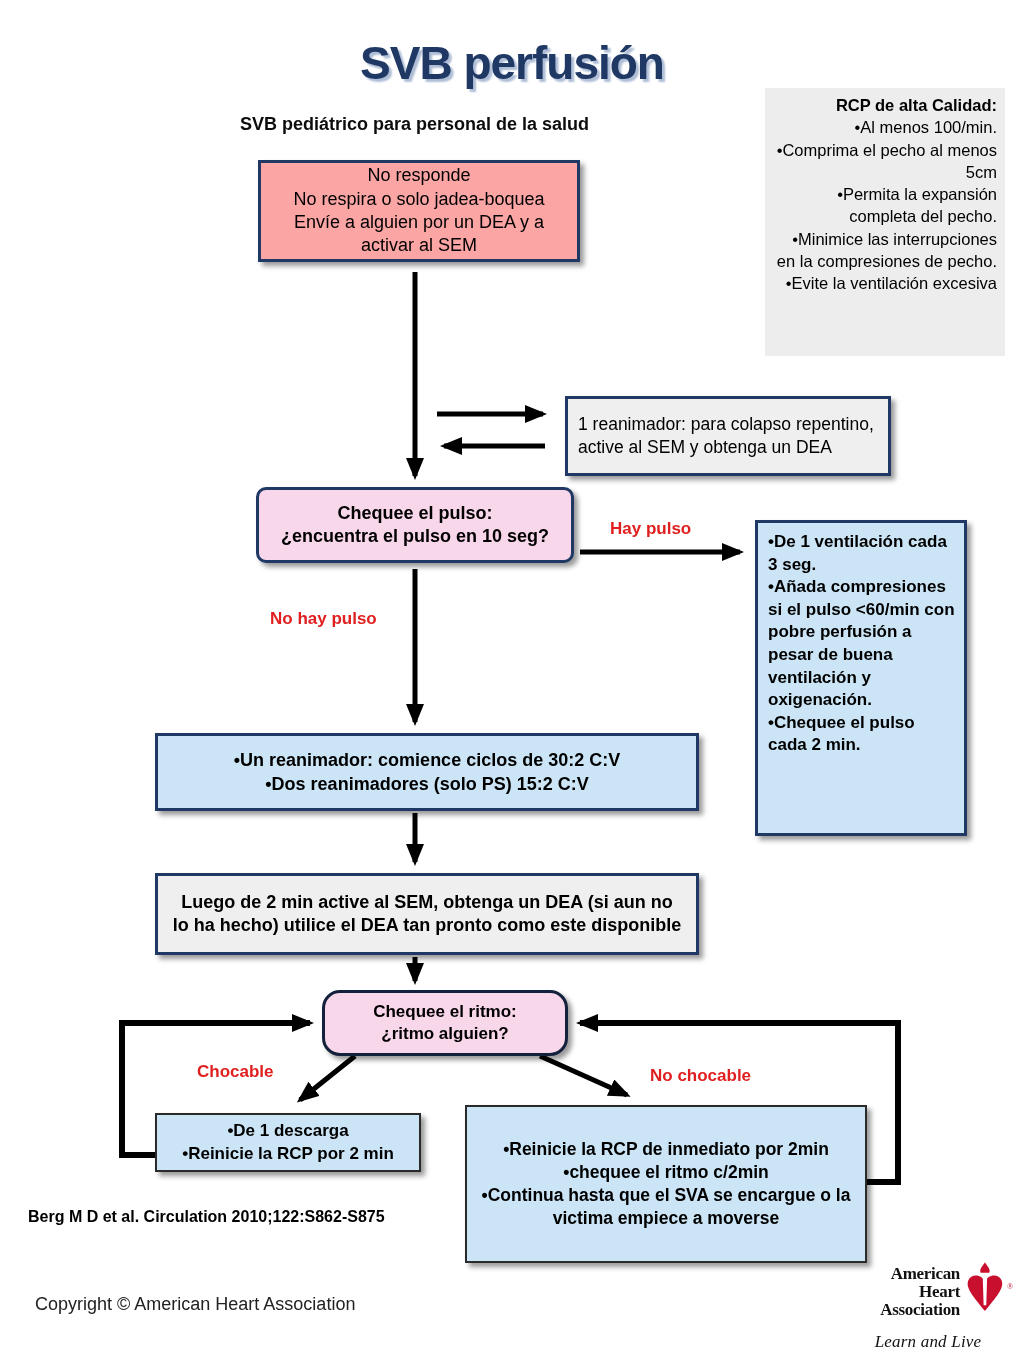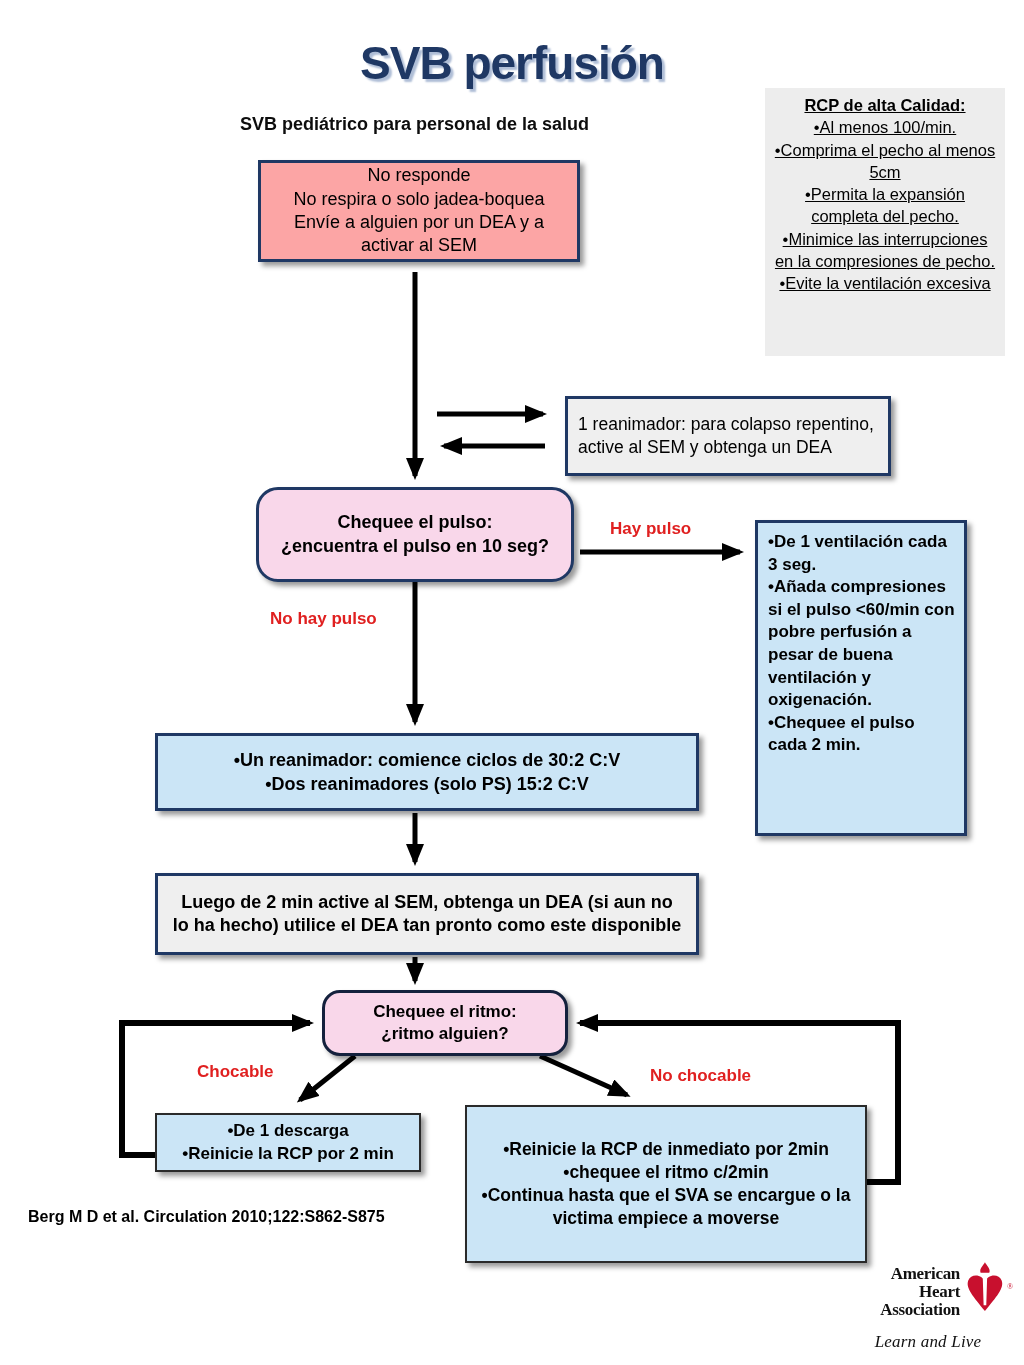--- a/index.html
+++ b/index.html
@@ -15,38 +15,38 @@
     text-shadow:3px 3px 2px #aebdd6;
   }
   .subtitle{position:absolute;left:240px;top:114px;font-size:18px;font-weight:bold;color:#0d0d0d;}
 
   .box{position:absolute;box-sizing:border-box;}
   .shadowed{box-shadow:4px 4px 5px rgba(0,0,0,0.40);}
   .centered{display:flex;flex-direction:column;justify-content:center;text-align:center;}
 
   .box-rcp{
     left:765px;top:88px;width:240px;height:268px;background:#ededed;
-    padding:6px 8px;font-size:16.5px;line-height:1.35;text-align:center;text-decoration:underline;
+    padding:6px 8px;font-size:16.5px;line-height:1.35;text-align:right;
   }
   .box-rcp .rcp-title{font-weight:bold;}
 
   .box-start{
     left:258px;top:160px;width:322px;height:102px;background:#fca5a5;
     border:3px solid #1F3864;font-size:18px;line-height:1.3;padding:2px 12px;
   }
 
   .box-one-rescuer{
     left:565px;top:396px;width:326px;height:80px;background:#efefef;
     border:3px solid #1F3864;font-size:17.5px;line-height:1.3;
     display:flex;flex-direction:column;justify-content:center;text-align:left;padding:4px 10px;
   }
 
   .box-check-pulse{
-    left:256px;top:487px;width:318px;height:95px;background:#f9d7ea;
-    border:3px solid #1F3864;border-radius:22px;font-weight:bold;
+    left:256px;top:487px;width:318px;height:76px;background:#f9d7ea;
+    border:3px solid #1F3864;border-radius:10px;font-weight:bold;
     font-size:18px;line-height:1.28;padding:4px 10px;
   }
 
   .box-ventilation{
     left:755px;top:520px;width:212px;height:316px;background:#cbe5f6;
     border:3px solid #1F3864;font-weight:bold;font-size:17px;line-height:1.33;
     padding:8px 6px 24px 10px;text-align:left;
   }
 
   .box-cycles{
@@ -177,20 +177,21 @@
     <div>•chequee el ritmo c/2min</div>
     <div>•Continua hasta que el SVA se encargue o la victima empiece a moverse</div>
   </div>
 
   <div class="red-label lbl-hay-pulso">Hay pulso</div>
   <div class="red-label lbl-no-hay-pulso">No hay pulso</div>
   <div class="red-label lbl-chocable">Chocable</div>
   <div class="red-label lbl-no-chocable">No chocable</div>
 
   <div class="citation">Berg M D et al. Circulation 2010;122:S862-S875</div>
+  <div class="copyright">Copyright © American Heart Association</div>
 
   <div class="aha-logo">
     <div class="aha-row">
       <div class="aha-name">
         <div>American Heart</div>
         <div>Association</div>
       </div>
       <svg class="aha-heart" width="46" height="60" viewBox="0 0 46 60">
         <path fill="#C8102E" d="M23,1 C26,6 29,8 27.5,12 L18.5,12 C17,8 20,6 23,1 Z"></path>
         <path fill="#C8102E" d="M23,22 C21,13.5 8.5,12 5.5,20 C2.5,28 11,37 23,52 C35,37 43.5,28 40.5,20 C37.5,12 25,13.5 23,22 Z"></path>

